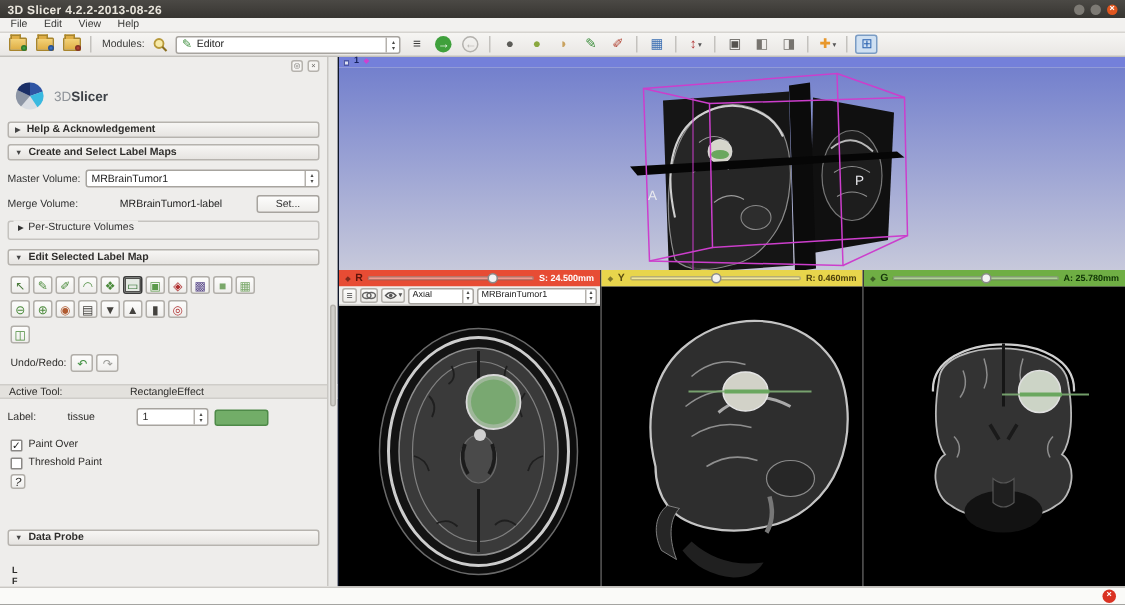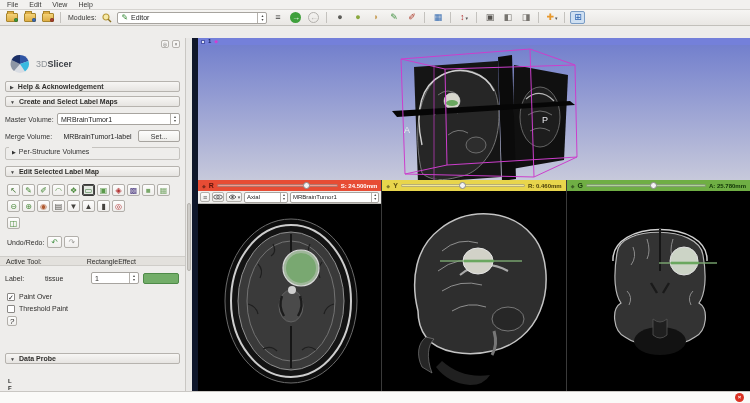--- a/index.html
+++ b/index.html
@@ -44,21 +44,21 @@
   .mod-combo .val { flex:1; font-size:7px; color:#222; }
   .spincol { width:9px; align-self:stretch; border-left:1px solid #b5b2ad; display:flex; flex-direction:column;
              align-items:center; justify-content:center; color:#4a4a48; }
   .spincol span { font-size:4px; line-height:4px; }
   .caret { font-size:5px; color:#555; margin-left:1px; }
 
   
   .main { position:absolute; top:38px; left:0; right:0; height:353px; display:flex; }
 
   
-  .panel { width:198px; height:353px; background:#eeedeb; border-right:6px solid #0f172a; position:relative;
+  .panel { width:226px; height:353px; background:#eeedeb; border-right:1px solid #0f172a; position:relative;
            padding:2px 12px 2px 5px; overflow:hidden; }
   .panel-top { display:flex; justify-content:flex-end; gap:3px; height:8px; }
   .mini-btn { width:8px; height:8px; border:1px solid #b5b2ad; border-radius:2px; background:#f6f5f3;
               font-size:5px; line-height:6px; text-align:center; color:#6a6865; }
   .logo-row { height:26px; display:flex; align-items:center; gap:5px; margin:3px 0 4px 4px; }
   .logo-txt { font-size:9px; }
   .logo-txt .l3d { color:#8e9398; }
   .logo-txt .lsl { color:#3c4046; font-weight:bold; }
   .sec { height:11px; display:flex; align-items:center; gap:4px; padding:0 4px;
          background:linear-gradient(#f7f6f4,#e6e4e1); border:1px solid #b6b3ae; border-radius:2px;
@@ -135,20 +135,28 @@
                border-top:1px solid #c9c7c3; display:flex; align-items:center; justify-content:flex-end;
                padding:0 6px; }
   .err { width:9px; height:9px; border-radius:50%; background:#da3223; color:#fff; font-size:6px; font-weight:bold;
          line-height:9px; text-align:center; }
 </style>
 </head>
 <body>
 
 <div class="app" data-name="slicer-window">
 
+  <div class="titlebar" data-name="title-bar">
+    <span class="t" data-name="window-title">3D Slicer 4.2.2-2013-08-26</span>
+    <span class="winbtns">
+      <span class="wb" data-name="minimize-button"></span>
+      <span class="wb" data-name="maximize-button"></span>
+      <span class="wb close" data-name="close-button">×</span>
+    </span>
+  </div>
 
   <div class="menubar" data-name="menu-bar">
 
       <span class="menu-item" data-name="menu-item">File</span>
 
       <span class="menu-item" data-name="menu-item">Edit</span>
 
       <span class="menu-item" data-name="menu-item">View</span>
 
       <span class="menu-item" data-name="menu-item">Help</span>

